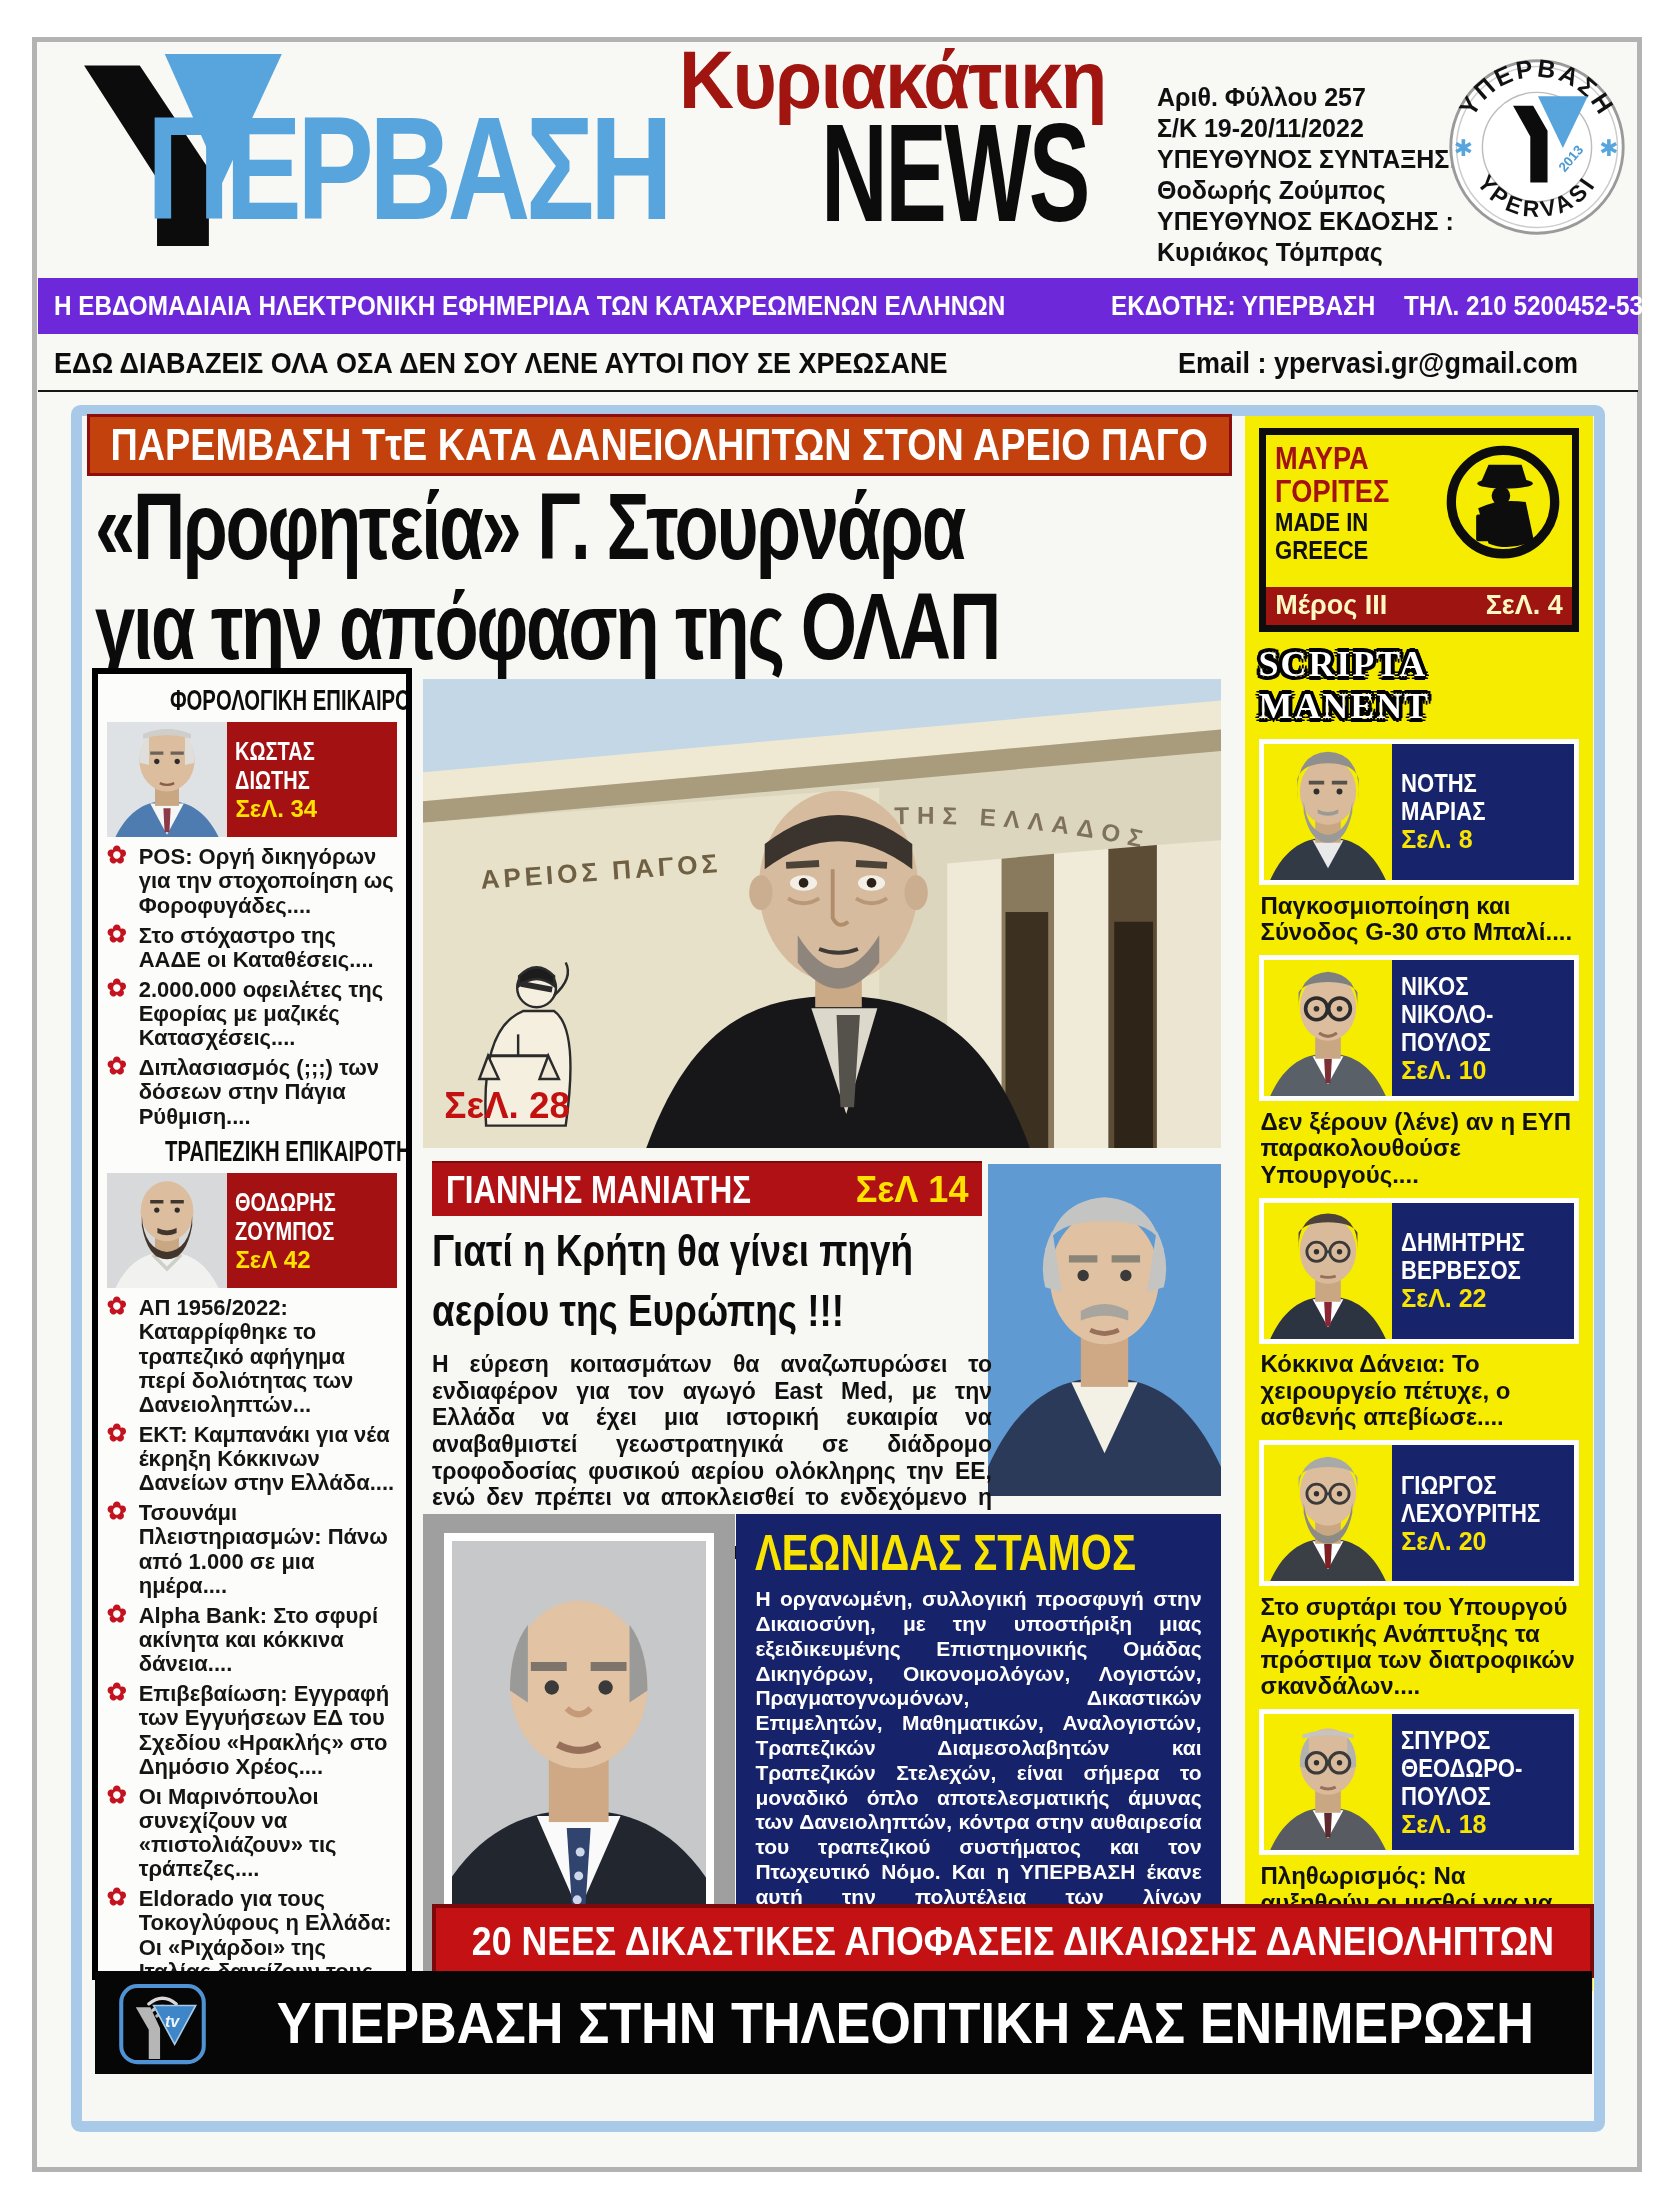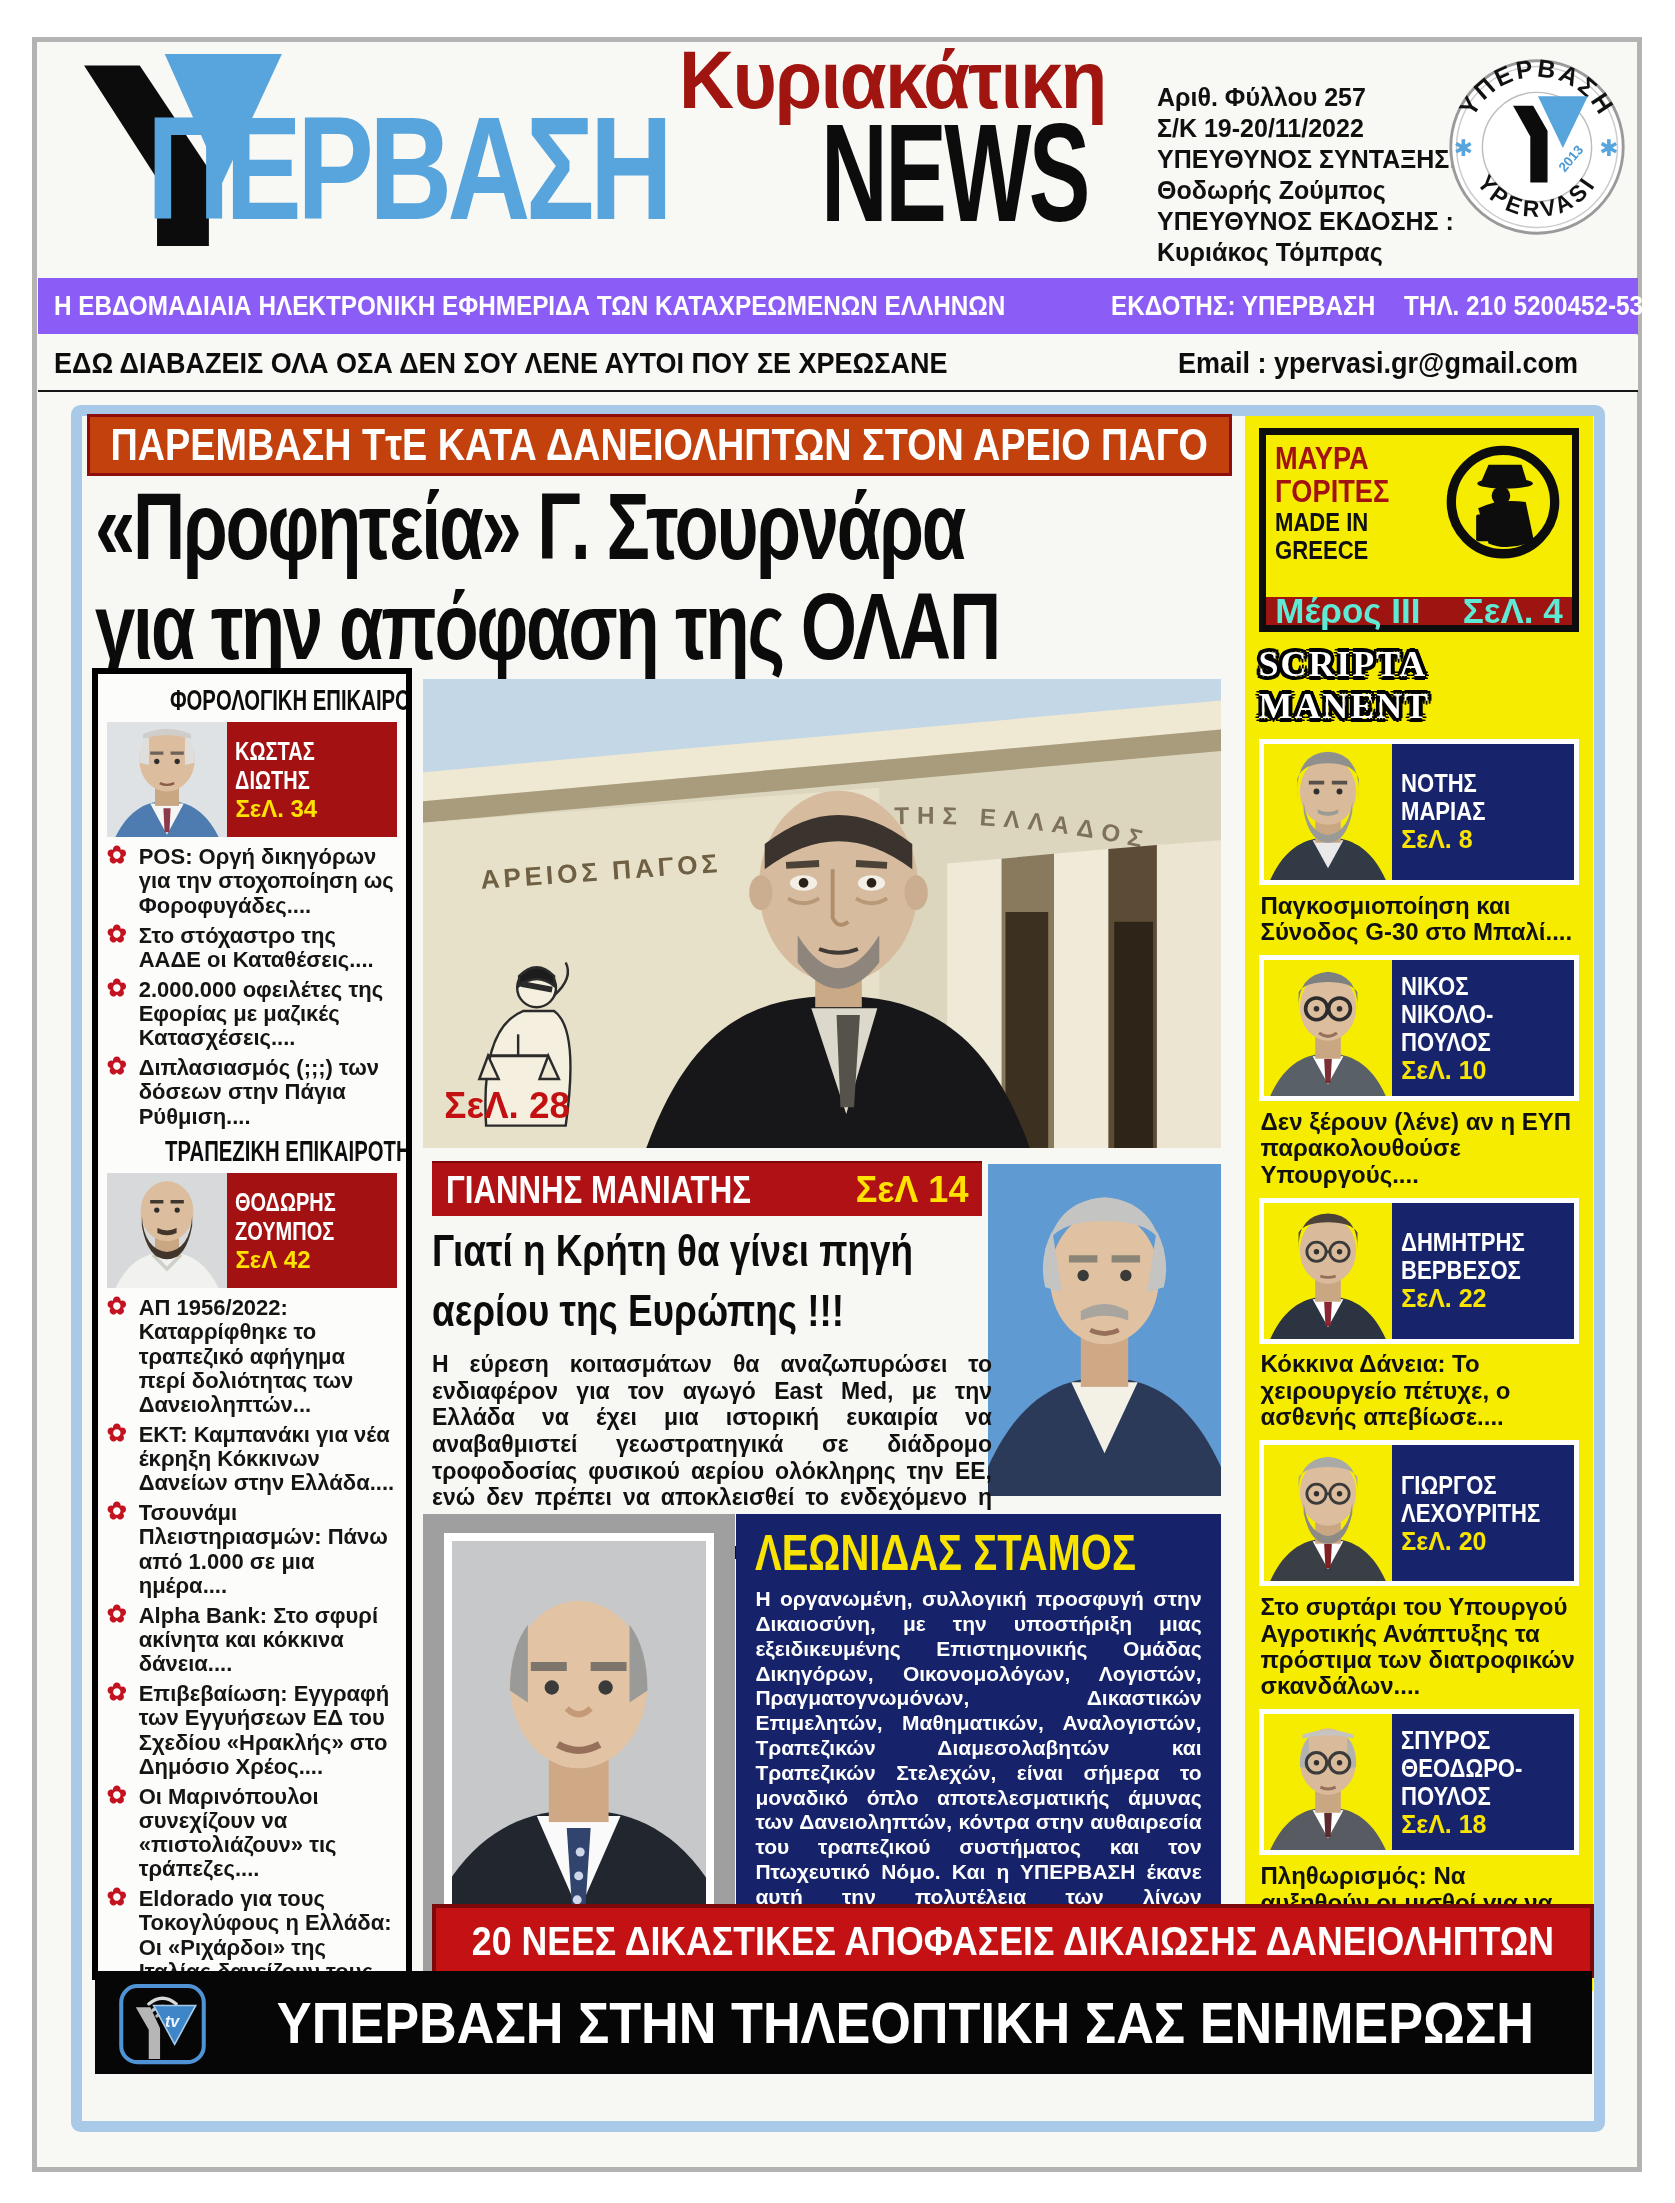--- a/index.html
+++ b/index.html
@@ -15,21 +15,21 @@
   .logo-y{left:76px;top:54px;width:212px;height:192px}
   .brand{left:147px;top:95px;font-size:147px;font-weight:800;color:#57a5dc;letter-spacing:-5.8px;line-height:1}
   .brand .cond{transform:scaleX(.78)}
   .news-wordmark{left:821px;top:103px;font-size:140px;font-weight:800;color:#0c0c0c;letter-spacing:-3.9px;line-height:1}
   .news-wordmark .cond{transform:scaleX(.66)}
   .edition{left:524px;top:39px;width:582px;text-align:right;font-size:82px;font-weight:800;color:#a01510;letter-spacing:-1.9px;line-height:1}
   .edition .condR{transform:scaleX(.93)}
   .issue-info{left:1157px;top:82px;font-size:25px;font-weight:600;line-height:1.24;color:#101010}
   .seal{left:1446px;top:56px;width:182px;height:182px}
 
-  .bar-black{left:38px;top:278px;width:1600px;height:56px;background:#8b5cf6;color:#fff;display:flex;align-items:center;justify-content:space-between;padding:0 15.5px;box-sizing:border-box;font-size:27px;font-weight:700}
+  .bar-black{left:38px;top:278px;width:1600px;height:56px;background:#6d28d9;color:#fff;display:flex;align-items:center;justify-content:space-between;padding:0 15.5px;box-sizing:border-box;font-size:27px;font-weight:700}
   .bar-black .cond{transform:scaleX(.9)}
   .bar-white{left:38px;top:335px;width:1600px;height:57px;background:#f8f8f5;display:flex;align-items:center;justify-content:space-between;padding:0 15.5px;box-sizing:border-box;font-size:30px;font-weight:700;color:#0d0d0d;border-bottom:2.9px solid #161616}
   .bar-white .cond{transform:scaleX(.9)}
 
   .blue-frame{left:71px;top:405px;width:1534px;height:1727px;border:11.6px solid #a9c9e9;border-radius:9.7px;background:#f7f7f4;box-sizing:border-box}
 
   .kicker{left:87px;top:414px;width:1145px;height:62px;background:#c2410c;border:3.9px solid #8e0d0d;box-sizing:border-box;display:flex;align-items:center;justify-content:center;color:#fff}
   .kicker .condC{font-size:45px;font-weight:800;transform:scaleX(.84)}
 
   .headline{left:95px;top:477px;line-height:100px;color:#0b0b0b;font-weight:800;font-size:94px;letter-spacing:-2.9px}
@@ -73,21 +73,21 @@
 
   
   .rail{left:1245px;top:416px;width:348px;height:1575px;background:#f6ec00;box-sizing:border-box;padding:11.6px 13.6px 5.8px;overflow:hidden;display:flex;flex-direction:column}
   .gorites{border:7.8px solid #0d0d0d;background:#f6ec00;position:relative;height:190px;flex:none}
   .gorites .txt{position:absolute;left:9.7px;top:7.8px}
   .gorites .t1{display:block;font-size:32px;font-weight:800;color:#a21212;line-height:33px}
   .gorites .t1 .cond{transform:scaleX(.85)}
   .gorites .t2{display:block;font-size:26px;font-weight:800;color:#101010;line-height:28px}
   .gorites .t2 .cond{transform:scaleX(.85)}
   .gorites .man-icon{position:absolute;right:7.8px;top:3.9px;width:124px;height:124px}
-  .gorites .strip{position:absolute;left:0;right:0;bottom:0;height:28px;background:#9e1410;color:#5eead4;display:flex;align-items:center;justify-content:space-between;padding:0 9.7px;font-size:35px;font-weight:800}
+  .gorites .strip{position:absolute;left:0;right:0;bottom:0;height:38px;background:#9e1410;color:#fef9c3;display:flex;align-items:center;justify-content:space-between;padding:0 9.7px;font-size:27px;font-weight:800}
   .scripta{text-align:left;margin:11.6px 0 1.9px;font-family:"Liberation Serif",serif;font-size:36px;font-weight:700;letter-spacing:1.9px;color:#fff;flex:none;
            text-shadow:-2.9px -2.9px 0 #000,2.9px -2.9px 0 #000,-2.9px 2.9px 0 #000,2.9px 2.9px 0 #000,0 -3.9px 0 #000,0 3.9px 0 #000,-3.9px 0 0 #000,3.9px 0 0 #000}
   .rail-card{margin-top:9.7px;height:136px;border:5.8px solid #fff;display:flex;flex:none;background:#17246c}
   .rail-card .photo{width:128px;background:#f6ec00;overflow:hidden;position:relative;flex:none}
   .rail-card .panel{flex:1;display:flex;flex-direction:column;justify-content:center;padding-left:9.7px}
   .rail-card .nm{display:block;color:#fff;font-size:26px;font-weight:800;line-height:28px}
   .rail-card .nm .cond{transform:scaleX(.85)}
   .rail-card .pg{display:block;color:#f8e400;font-size:25px;font-weight:800;line-height:29px}
   .caption{margin:7.8px 1.9px 0;font-size:24px;line-height:1.1;font-weight:700;color:#101010;flex:none}
 

